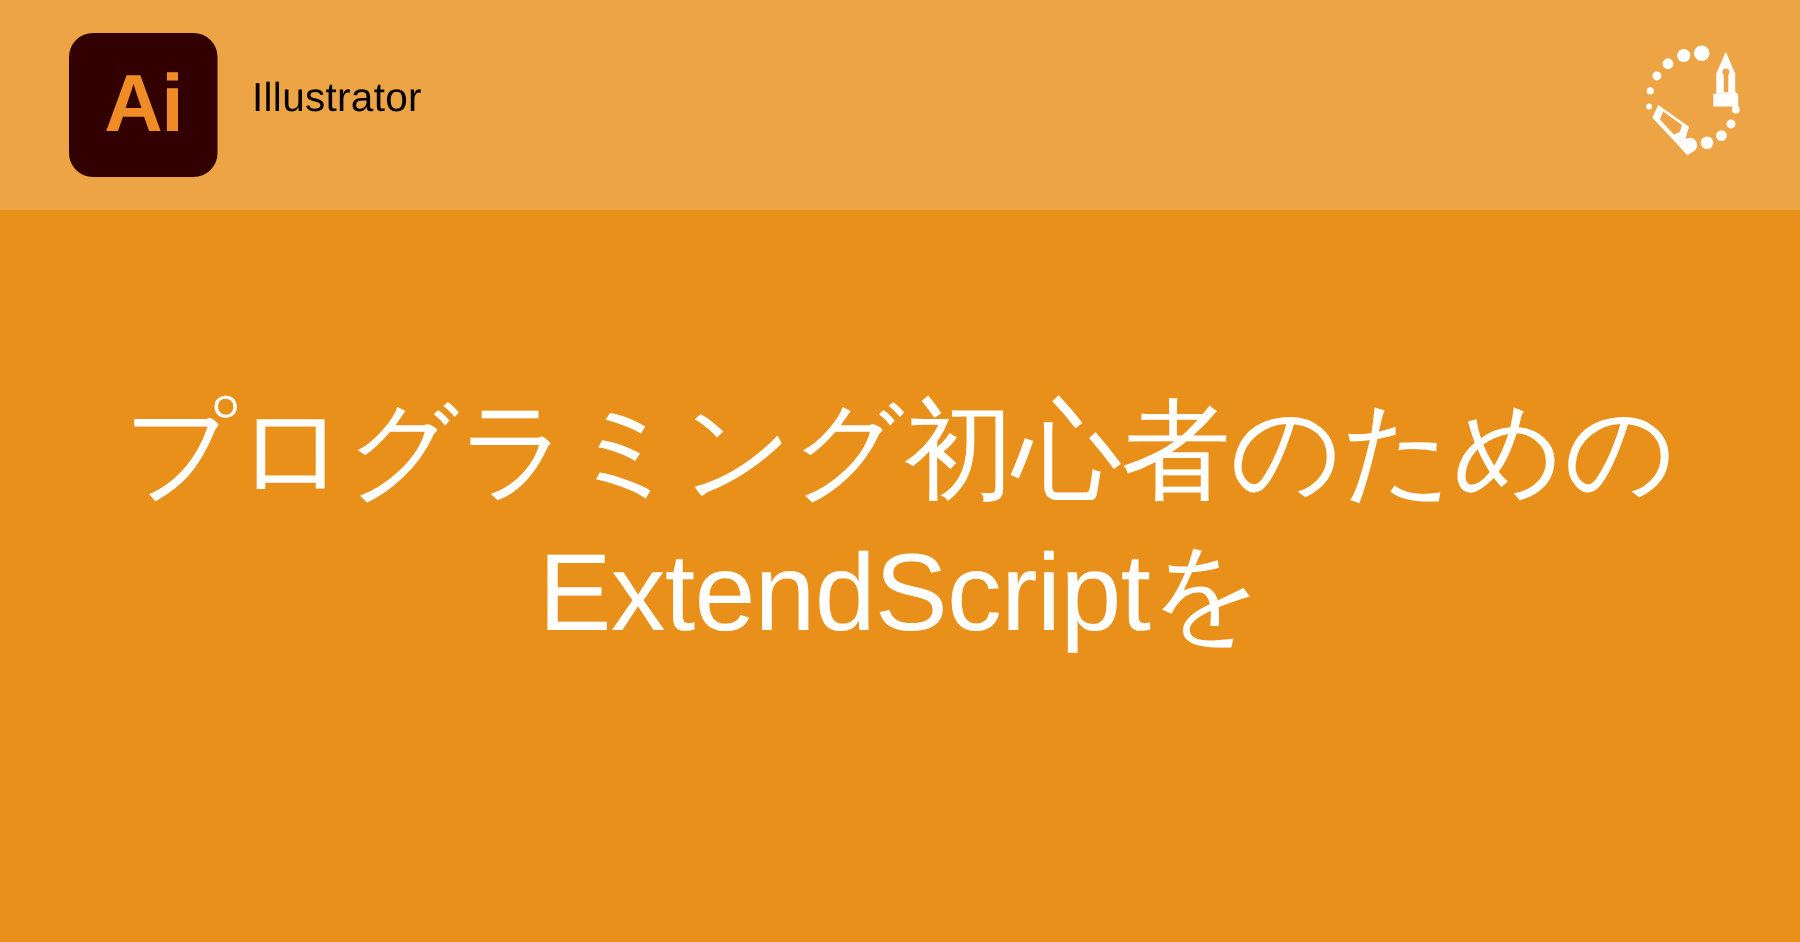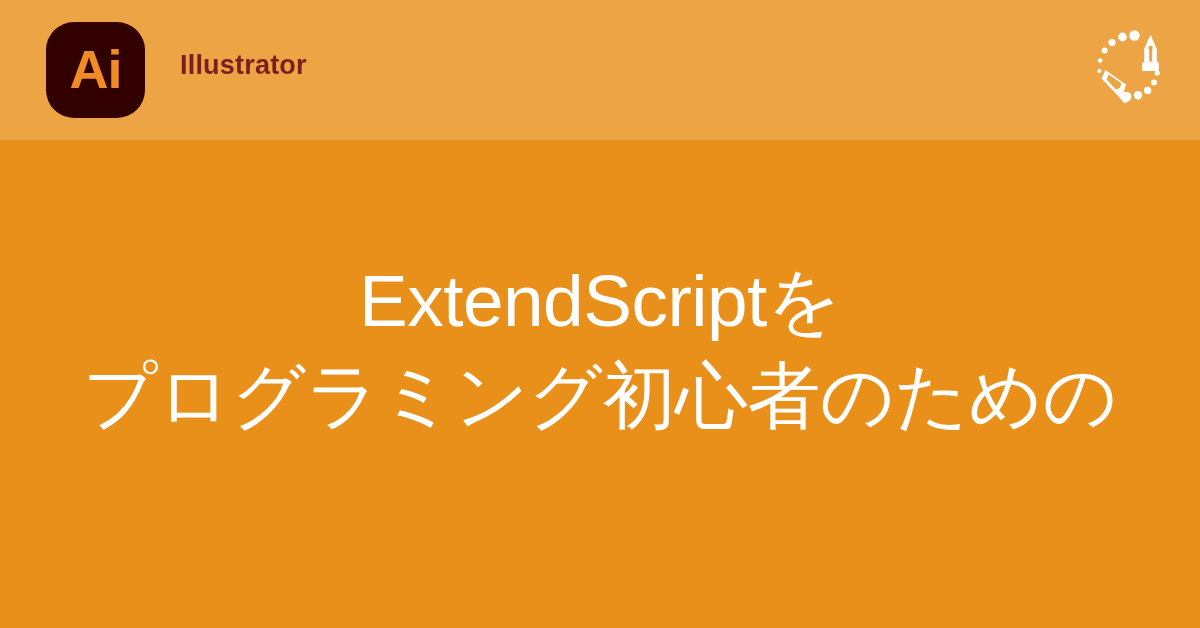--- a/index.html
+++ b/index.html
@@ -20,38 +20,38 @@
     position:absolute; left:0; top:0;
     width:1200px; height:140px;
     background:#eca444;
   }
 
   
   #app-tile {
     position:absolute; left:46px; top:22px;
     width:99px; height:96px;
     background:#330000;
-    border-radius:28px;
+    border-radius:16px;
     display:flex; align-items:center; justify-content:center;
   }
   #app-tile-label {
     color:#f08c25;
     font-size:54px;
     font-weight:700;
     letter-spacing:-1px;
     line-height:1;
     font-family:"Liberation Sans", sans-serif;
     margin-top:-2px;
   }
 
   #app-name {
-    position:absolute; left:180px; top:52px;
-    color:#7f1d1d;
+    position:absolute; left:168px; top:52px;
+    color:#000000;
     font-size:27px;
-    font-weight:700;
+    font-weight:400;
     letter-spacing:0.2px;
     line-height:1;
   }
 
   
   #pen-badge {
     position:absolute; left:1095px; top:22px;
     width:80px; height:90px;
   }
   #pen-badge svg { display:block; width:80px; height:90px; }
@@ -113,17 +113,17 @@
 
           <path d="M10.5 48.0 L31.0 62.5 L28.8 70.0 L22.0 72.8 L6.5 56.5 Z"></path>
           <path d="M13.8 52.4 L26.3 61.3 L25.0 65.9 L20.9 67.6 L11.6 57.6 Z" fill="#eca444"></path>
           <path d="M22.0 72.8 L28.8 70.0 L35.5 78.0 L29.8 81.5 Z"></path>
         </g>
       </svg>
     </div>
   </div>
 
   <div id="title-block">
+    <div class="title-line">プログラミング初心者のための</div>
     <div class="title-line">ExtendScriptを</div>
-    <div class="title-line">プログラミング初心者のための</div>
   </div>
 
 </div>
 
 </body></html>

